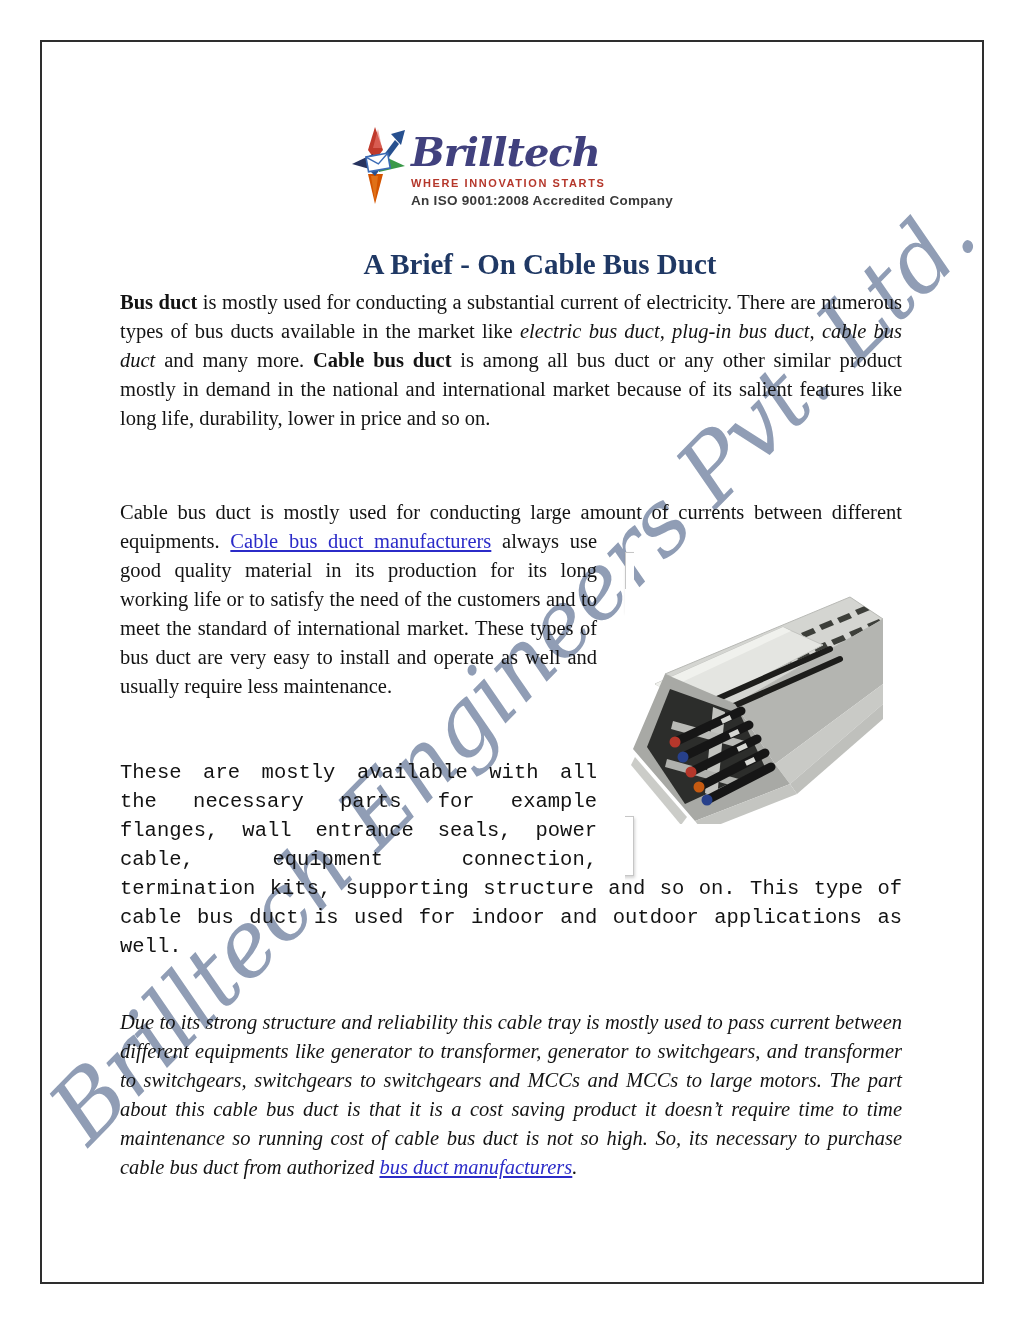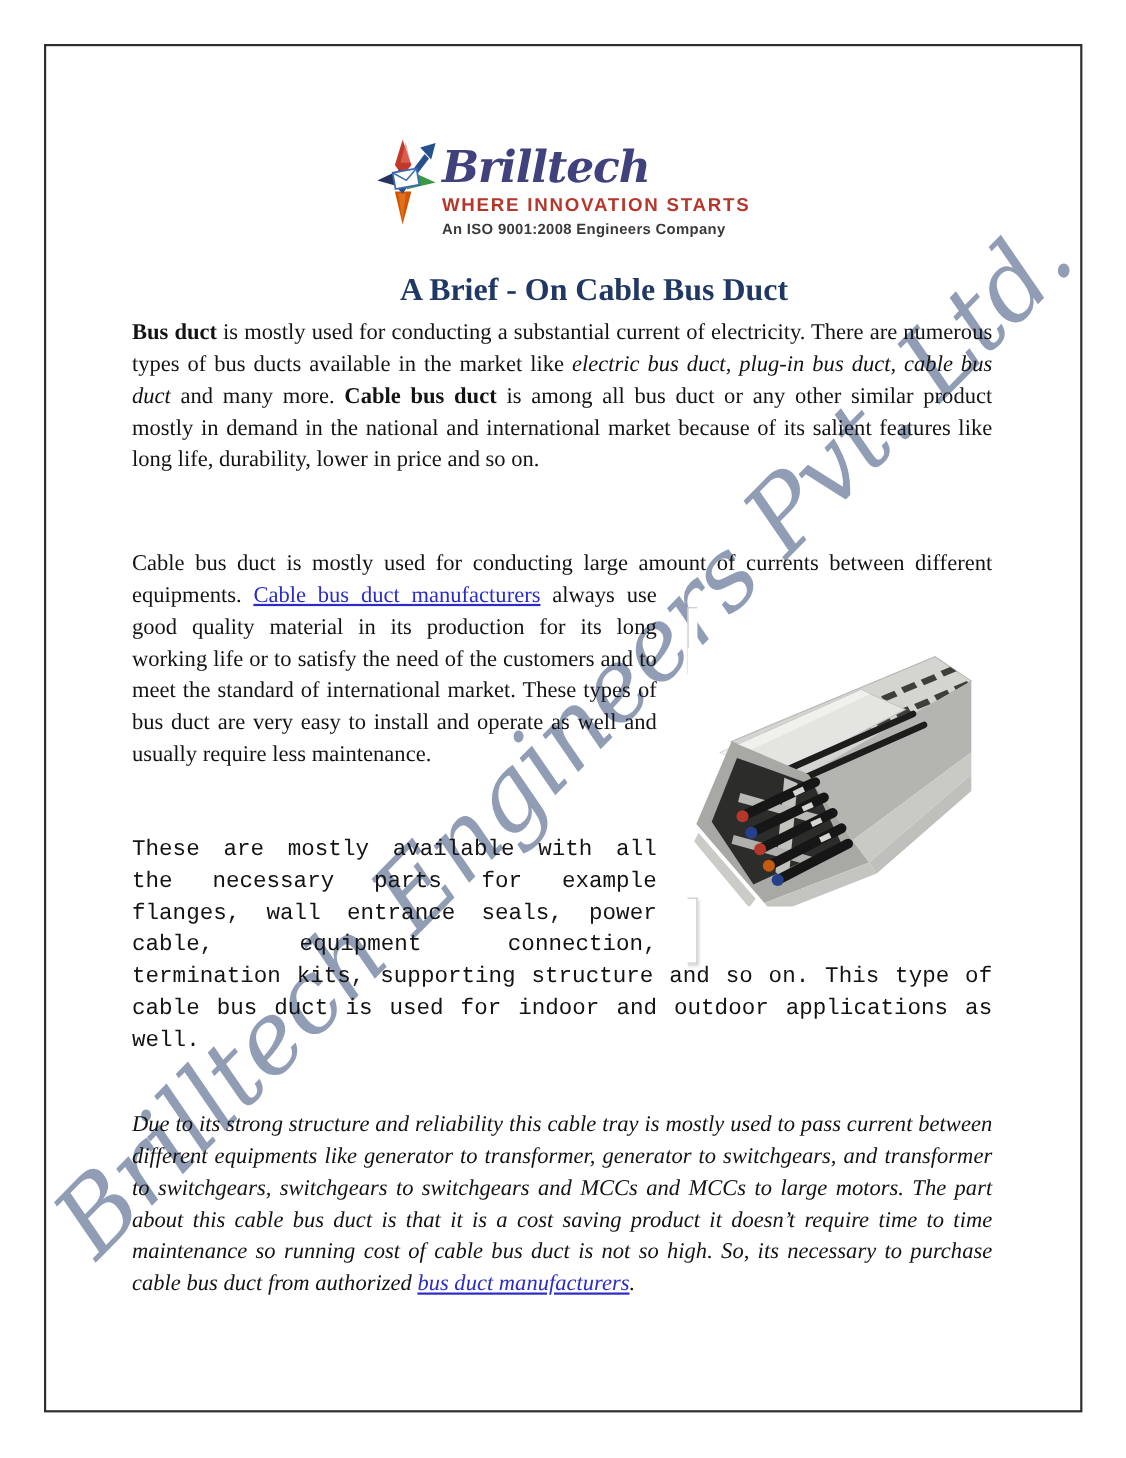--- a/index.html
+++ b/index.html
@@ -23,21 +23,21 @@
   .logo { position:absolute; top:126px; left:0; width:100%; display:flex; justify-content:center; z-index:2; }
   .logo-inner { display:flex; align-items:flex-start; }
   .logo-icon { width:56px; height:80px; flex:0 0 auto; margin-right:4px; }
   .logo-textcol { display:flex; flex-direction:column; padding-top:4px; }
   .brand {
     font-family:"DejaVu Serif", serif; font-style:italic; font-weight:bold;
     font-size:40px; line-height:44px; color:#41417e; letter-spacing:-1px;
   }
   .tagline {
     font-family:"Liberation Sans", sans-serif; font-weight:bold;
-    font-size:17px; letter-spacing:1.6px; color:#b5372b; margin-top:3px;
+    font-size:11px; letter-spacing:1.6px; color:#b5372b; margin-top:3px;
   }
   .accreditation {
     font-family:"Liberation Sans", sans-serif; font-weight:bold;
     font-size:13.5px; letter-spacing:0.3px; color:#3a3a3a; margin-top:4px;
   }
   .page-title {
     position:absolute; top:248px; left:0; width:100%; text-align:center;
     font-size:29px; font-weight:bold; color:#1f3864; z-index:2;padding-left:28px;
   }
   
@@ -88,21 +88,21 @@
         <polygon points="40,8 54,4 50,19" fill="#27508f"></polygon>
 
         <g transform="rotate(-10 27 36)">
           <rect x="16" y="29" width="22" height="15" fill="#ffffff" stroke="#3b6bb5" stroke-width="1.6"></rect>
           <polyline points="16,29 27,38 38,29" fill="none" stroke="#3b6bb5" stroke-width="1.4"></polyline>
         </g>
       </svg>
       <div class="logo-textcol">
         <div class="brand">Brilltech</div>
         <div class="tagline">WHERE INNOVATION STARTS</div>
-        <div class="accreditation">An ISO 9001:2008 Engineers Company</div>
+        <div class="accreditation">An ISO 9001:2008 Accredited Company</div>
       </div>
     </div>
   </div>
 
   <div class="page-title">A Brief - On Cable Bus Duct</div>
 
   <div class="content">
     <p class="p1"><span><span class="run-bold">Bus duct</span><span> is mostly used for conducting a substantial current of electricity. There are numerous types of bus ducts available in the market like </span><span class="run-italic">electric bus duct, plug-in bus duct, cable bus duct</span><span> and many more. </span><span class="run-bold">Cable bus duct</span><span> is among all bus duct or any other similar product mostly in demand in the national and international market because of its salient features like long life, durability, lower in price and so on.</span></span></p>
 
     <p class="p2"><span><span>Cable bus duct is mostly used for conducting large amount of currents between </span></span><span class="photo-float"><span class="photo-frame">

